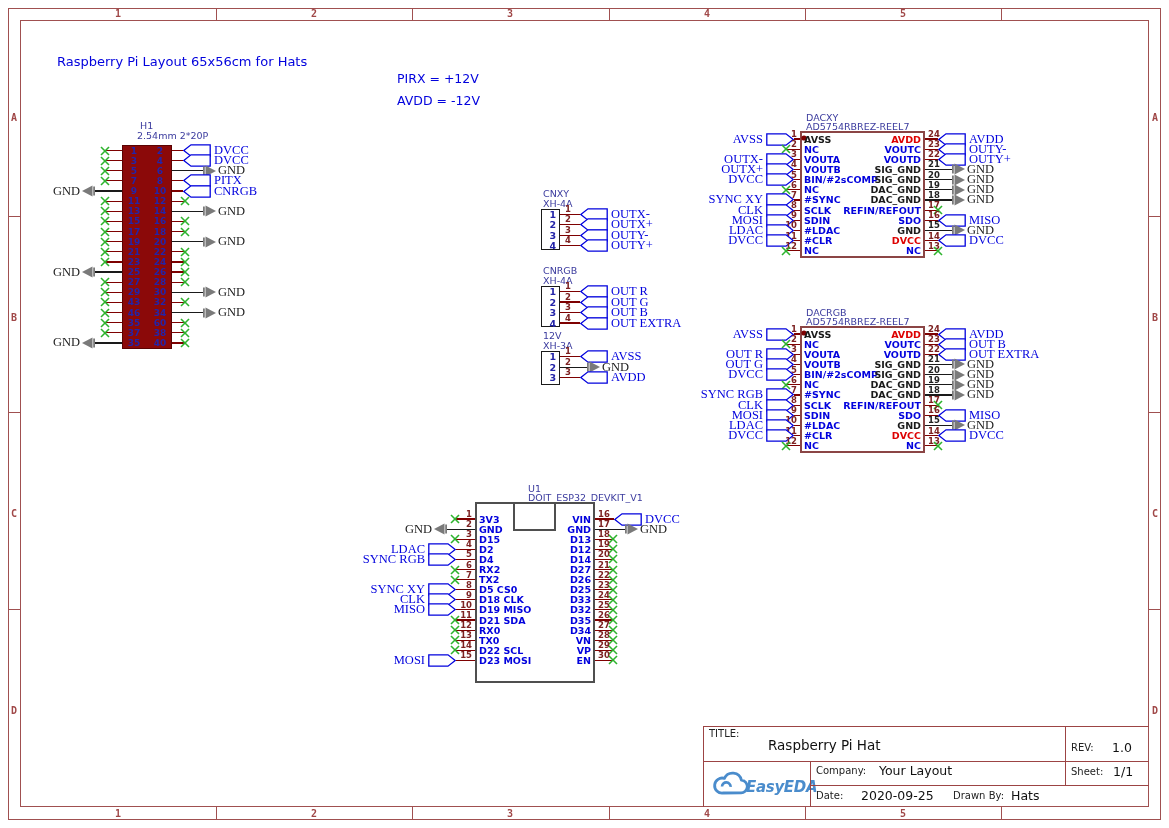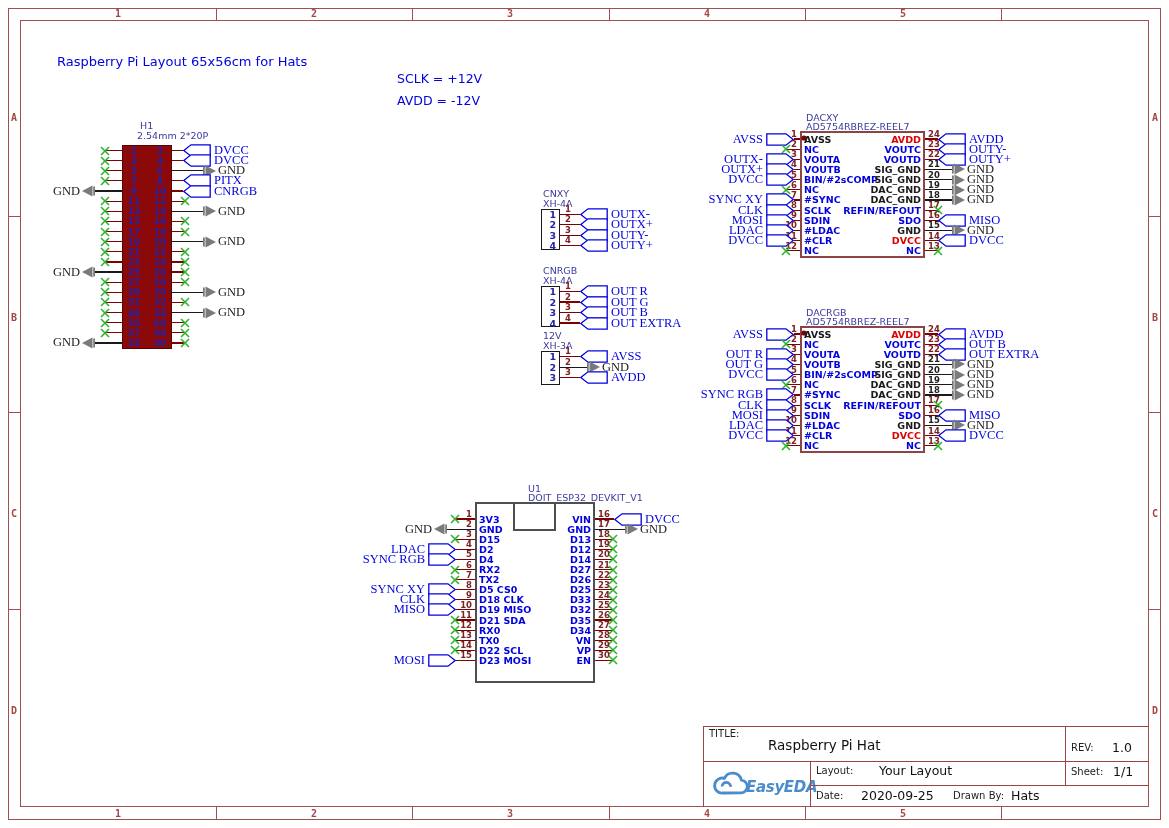--- a/index.html
+++ b/index.html
@@ -23,28 +23,28 @@
   .tbv{font:12.5px "DejaVu Sans",sans-serif;color:#111}
   .tbtitle{font:13.5px "DejaVu Sans",sans-serif;color:#111}
   .logotext{font:italic bold 15px "DejaVu Sans",sans-serif}
 </style>
 </head>
 <body>
 
 <div id="canvas">
 
   <span class="t sheettitle" style="left:57px;top:54px">Raspberry Pi Layout 65x56cm for Hats</span>
-  <span class="t note" style="left:397px;top:71px">SCLK = +12V</span>
+  <span class="t note" style="left:397px;top:71px">PIRX = +12V</span>
   <span class="t note" style="left:397px;top:93px">AVDD = -12V</span>
 
   <span class="t tbl" style="left:709px;top:728px">TITLE:</span>
   <span class="t tbtitle" style="left:768px;top:737px">Raspberry Pi Hat</span>
   <span class="t tbl" style="left:1071px;top:742px">REV:</span>
   <span class="t tbv" style="left:1112px;top:740px">1.0</span>
-  <span class="t tbl" style="left:816px;top:765px">Layout:</span>
+  <span class="t tbl" style="left:816px;top:765px">Company:</span>
   <span class="t tbv" style="left:879px;top:763px">Your Layout</span>
   <span class="t tbl" style="left:1071px;top:766px">Sheet:</span>
   <span class="t tbv" style="left:1113px;top:764px">1/1</span>
   <span class="t tbl" style="left:816px;top:790px">Date:</span>
   <span class="t tbv" style="left:861px;top:788px">2020-09-25</span>
   <span class="t tbl" style="left:953px;top:790px">Drawn By:</span>
   <span class="t tbv" style="left:1011px;top:788px">Hats</span>
 
   <svg style="position:absolute;left:709px;top:766px;overflow:visible" width="100" height="36">
     <path d="M14 27 a7.5 7.5 0 1 1 1.4 -14.6 a9 9 0 0 1 17 1.8 a6.2 6.2 0 0 1 -0.8 12.6 z" fill="none" stroke="#4a8ccc" stroke-width="2.8" stroke-linejoin="round"></path>
@@ -278,21 +278,21 @@
       <svg width="14" height="14" style="position: absolute; left: 203px; top: 285.32px; overflow: visible;">
         <polygon points="0,2.5 1.8,2.5 1.8,11.5 0,11.5" fill="#7a7a7a"></polygon>
         <polygon points="2.5,1.5 2.5,12.5 13,7" fill="#7a7a7a"></polygon>
       </svg>
       <span class="t gndt" style="left: 218px; top: 284.82px;">GND</span>
       <div style="position: absolute; left: 105px; top: 301.85px; width: 17px; height: 1.2px; background: rgb(126, 1, 1);"></div>
       <svg width="10" height="10" style="position: absolute; left: 100px; top: 297.45px; overflow: visible;">
         <line x1="1" y1="1" x2="9" y2="9" stroke="#2db32d" stroke-width="1.6"></line>
         <line x1="1" y1="9" x2="9" y2="1" stroke="#2db32d" stroke-width="1.6"></line>
       </svg>
-      <span class="t hnum" style="left: 134px; top: 297.45px; transform: translateX(-50%);">31</span>
+      <span class="t hnum" style="left: 134px; top: 297.45px; transform: translateX(-50%);">43</span>
       <span class="t hnum" style="left: 160px; top: 297.45px; transform: translateX(-50%);">32</span>
       <div style="position: absolute; left: 172px; top: 301.85px; width: 13px; height: 1.2px; background: rgb(126, 1, 1);"></div>
       <svg width="10" height="10" style="position: absolute; left: 180px; top: 297.45px; overflow: visible;">
         <line x1="1" y1="1" x2="9" y2="9" stroke="#2db32d" stroke-width="1.6"></line>
         <line x1="1" y1="9" x2="9" y2="1" stroke="#2db32d" stroke-width="1.6"></line>
       </svg>
       <div style="position: absolute; left: 105px; top: 311.98px; width: 17px; height: 1.2px; background: rgb(126, 1, 1);"></div>
       <svg width="10" height="10" style="position: absolute; left: 100px; top: 307.58px; overflow: visible;">
         <line x1="1" y1="1" x2="9" y2="9" stroke="#2db32d" stroke-width="1.6"></line>
         <line x1="1" y1="9" x2="9" y2="1" stroke="#2db32d" stroke-width="1.6"></line>

